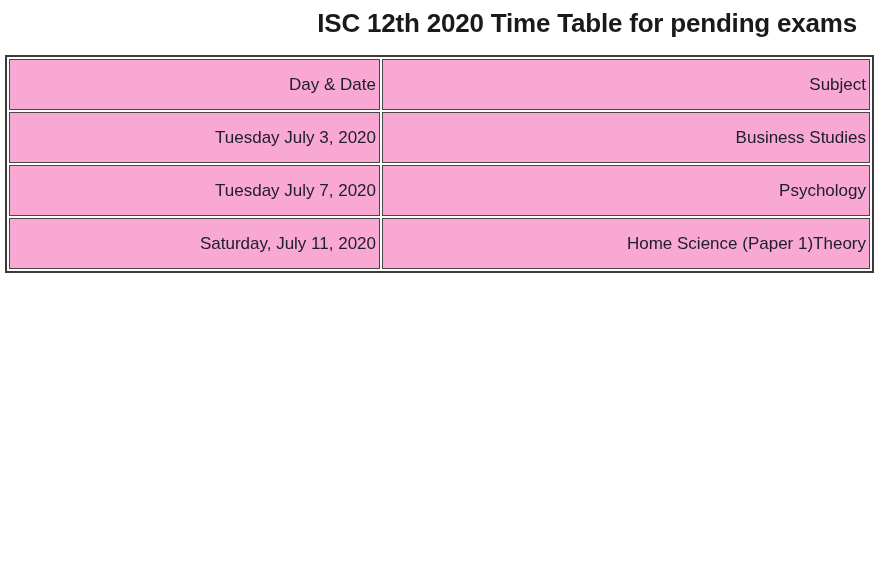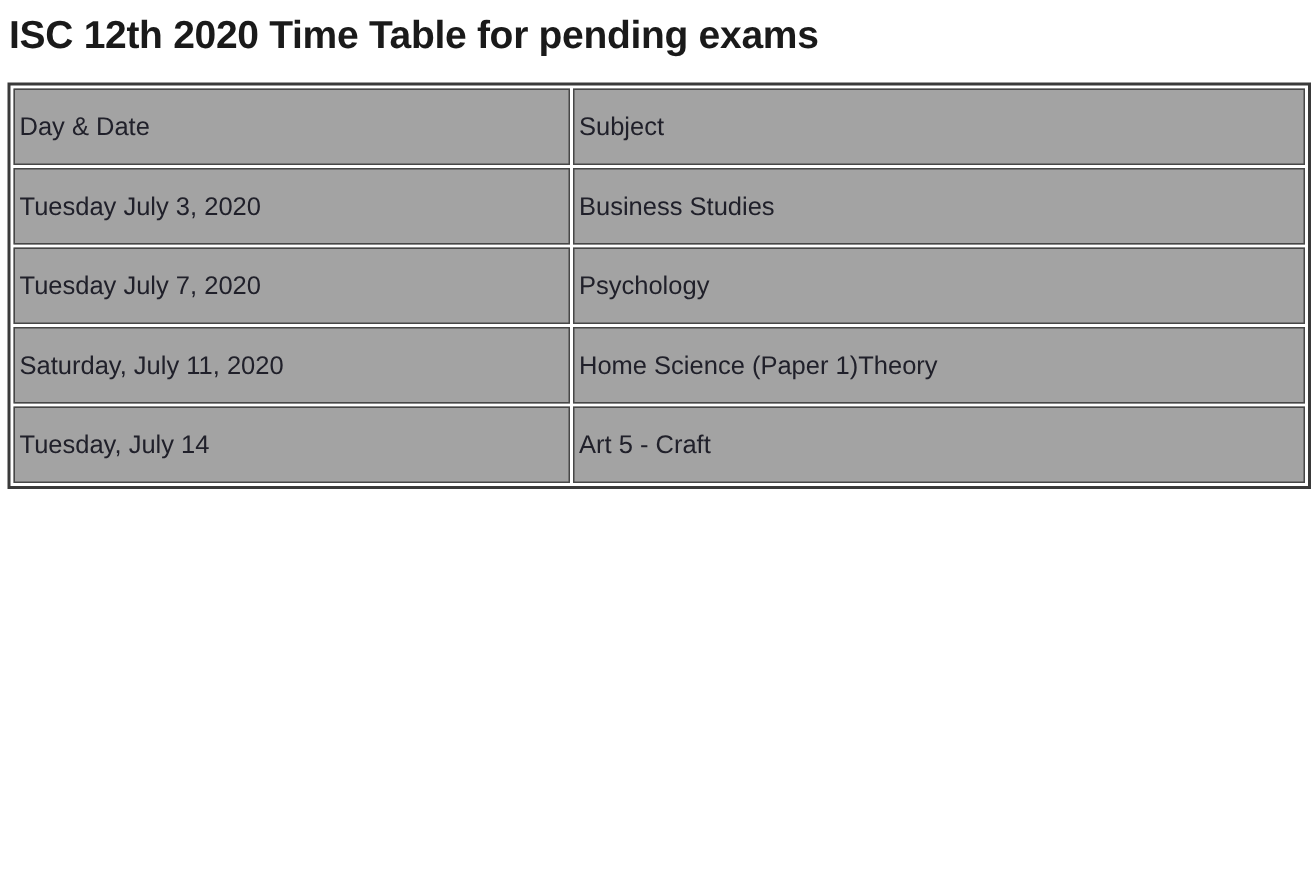--- a/index.html
+++ b/index.html
@@ -7,21 +7,22 @@
     padding: 0;
     background: #ffffff;
   }
   body {
     width: 875px;
     height: 583px;
     font-family: "Liberation Sans", sans-serif;
     overflow: hidden;
   }
   .page {
-    padding: 6px 5px 0 5px;
+    padding: 6px 18px 0 5px;
+    text-align: right;
   }
   .page-title {
     font-size: 26px;
     font-weight: 600;
     color: #1a1a1a;
     margin: 2px 0 16px 1px;
     letter-spacing: -0.2px;
   }
   table.timetable {
     width: 865px;
@@ -31,21 +32,21 @@
     table-layout: fixed;
   }
   table.timetable td {
     height: 49px;
     border: 1px solid #474747;
     padding: 0 3px;
     vertical-align: middle;
     font-size: 17px;
     font-weight: 400;
     color: #20202a;
-    background: #a3a3a3;
+    background: #f9a8d4;
     overflow: hidden;
     white-space: nowrap;
   }
   table.timetable col.col-date   { width: 371px; }
   table.timetable col.col-subject{ width: 488px; }
 </style>
 </head>
 <body>
 
 <div class="page">
@@ -67,20 +68,16 @@
         <td>Business Studies</td>
       </tr>
       <tr>
         <td>Tuesday July 7, 2020</td>
         <td>Psychology</td>
       </tr>
       <tr>
         <td>Saturday, July 11, 2020</td>
         <td>Home Science (Paper 1)Theory</td>
       </tr>
-      <tr>
-        <td>Tuesday, July 14</td>
-        <td>Art 5 - Craft</td>
-      </tr>
     </tbody>
   </table>
 
 </div>
 
 </body></html>

